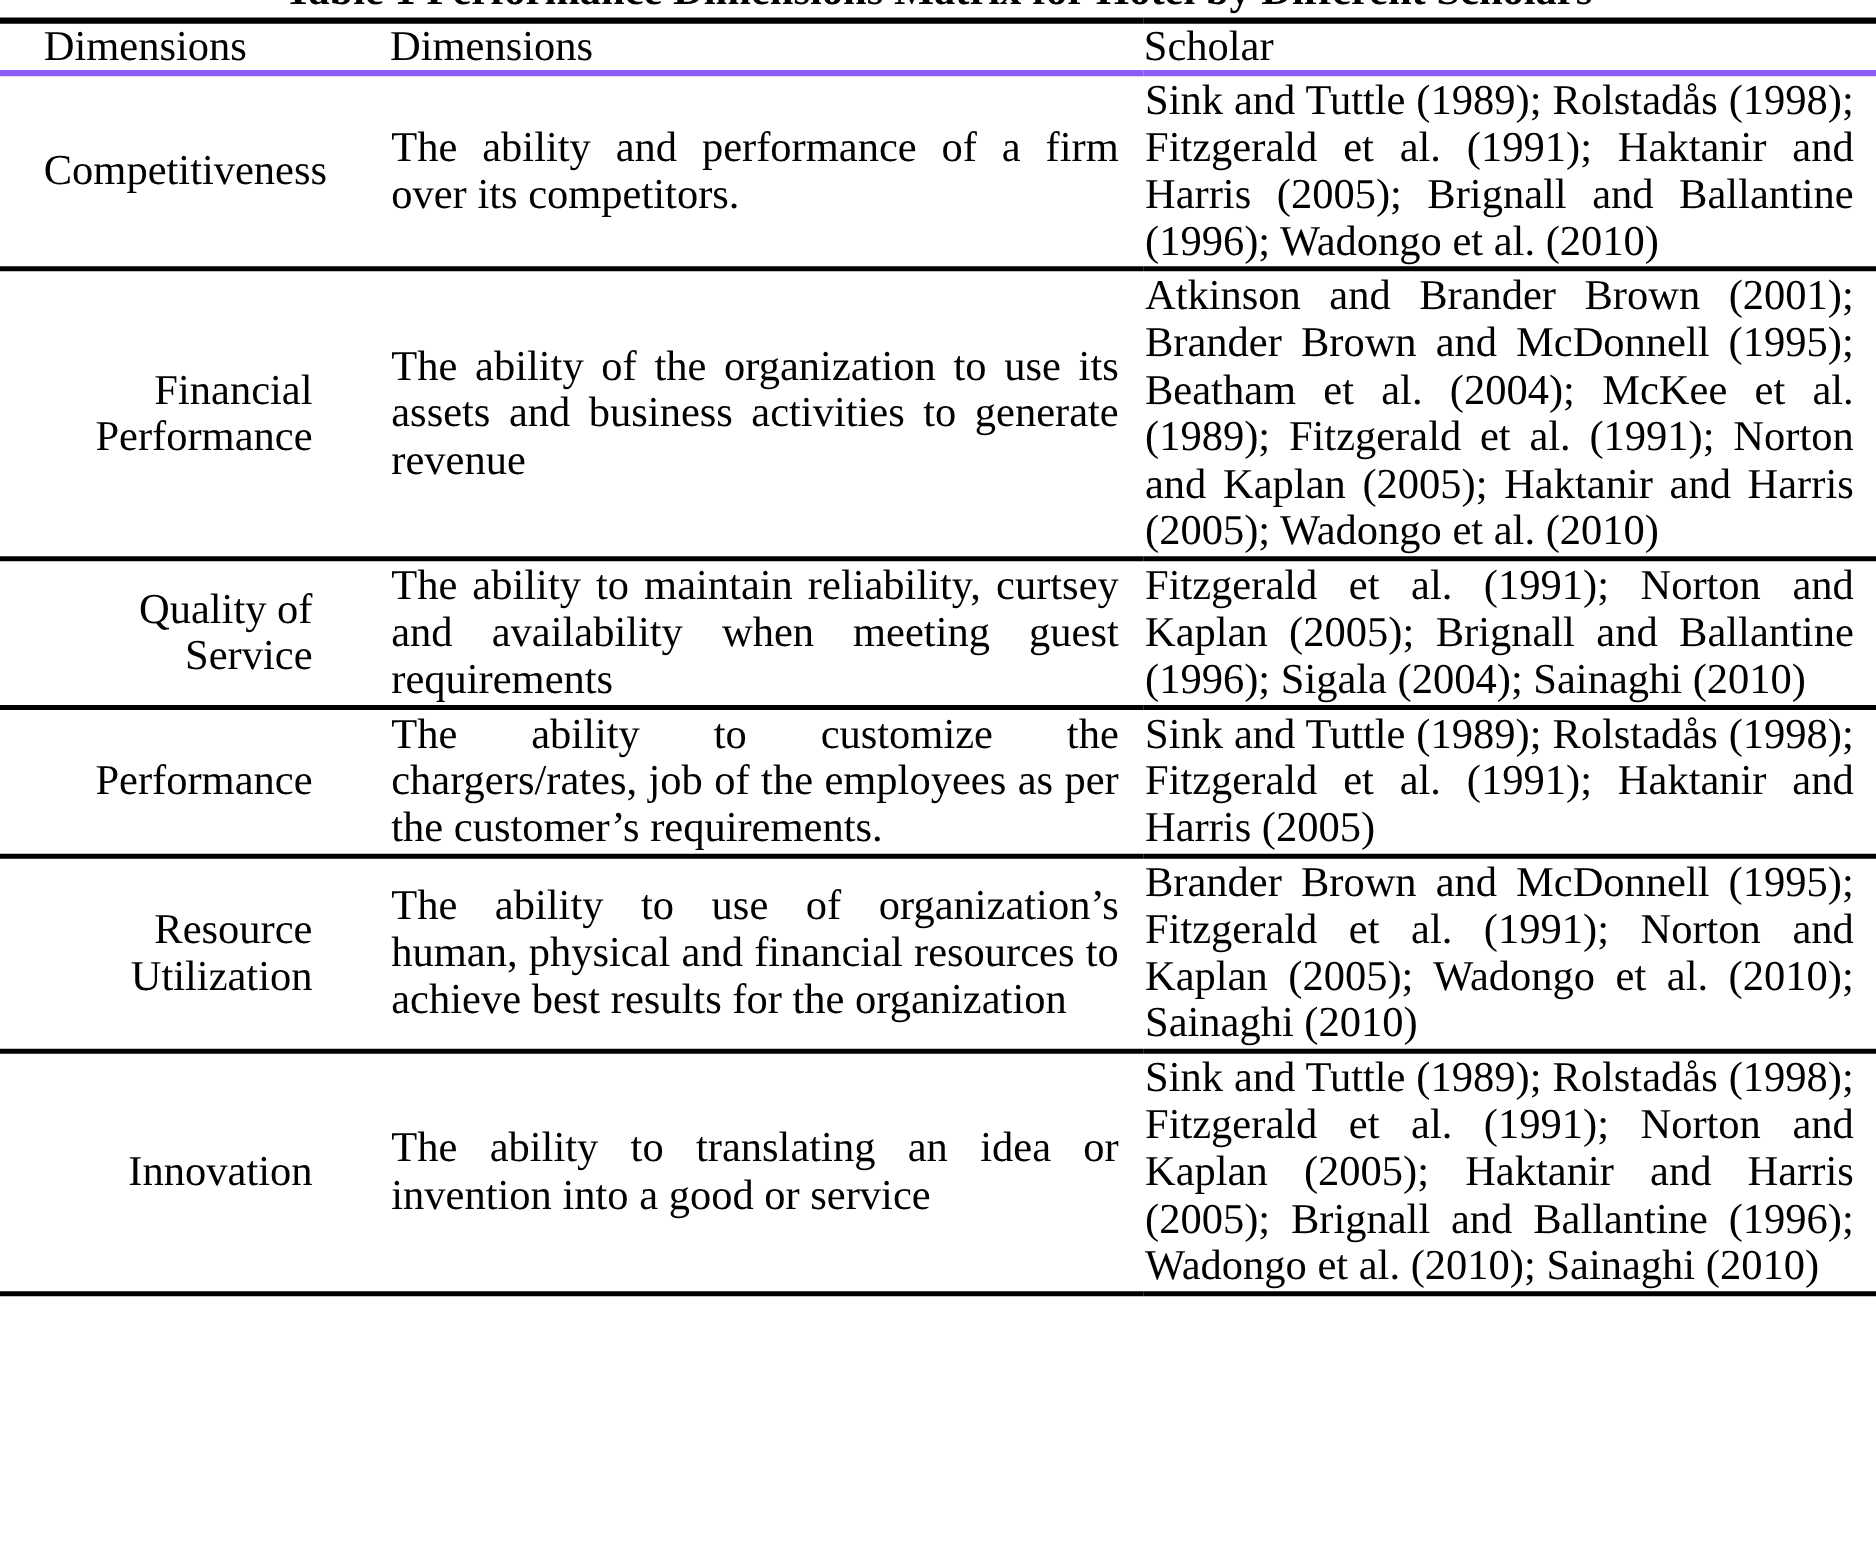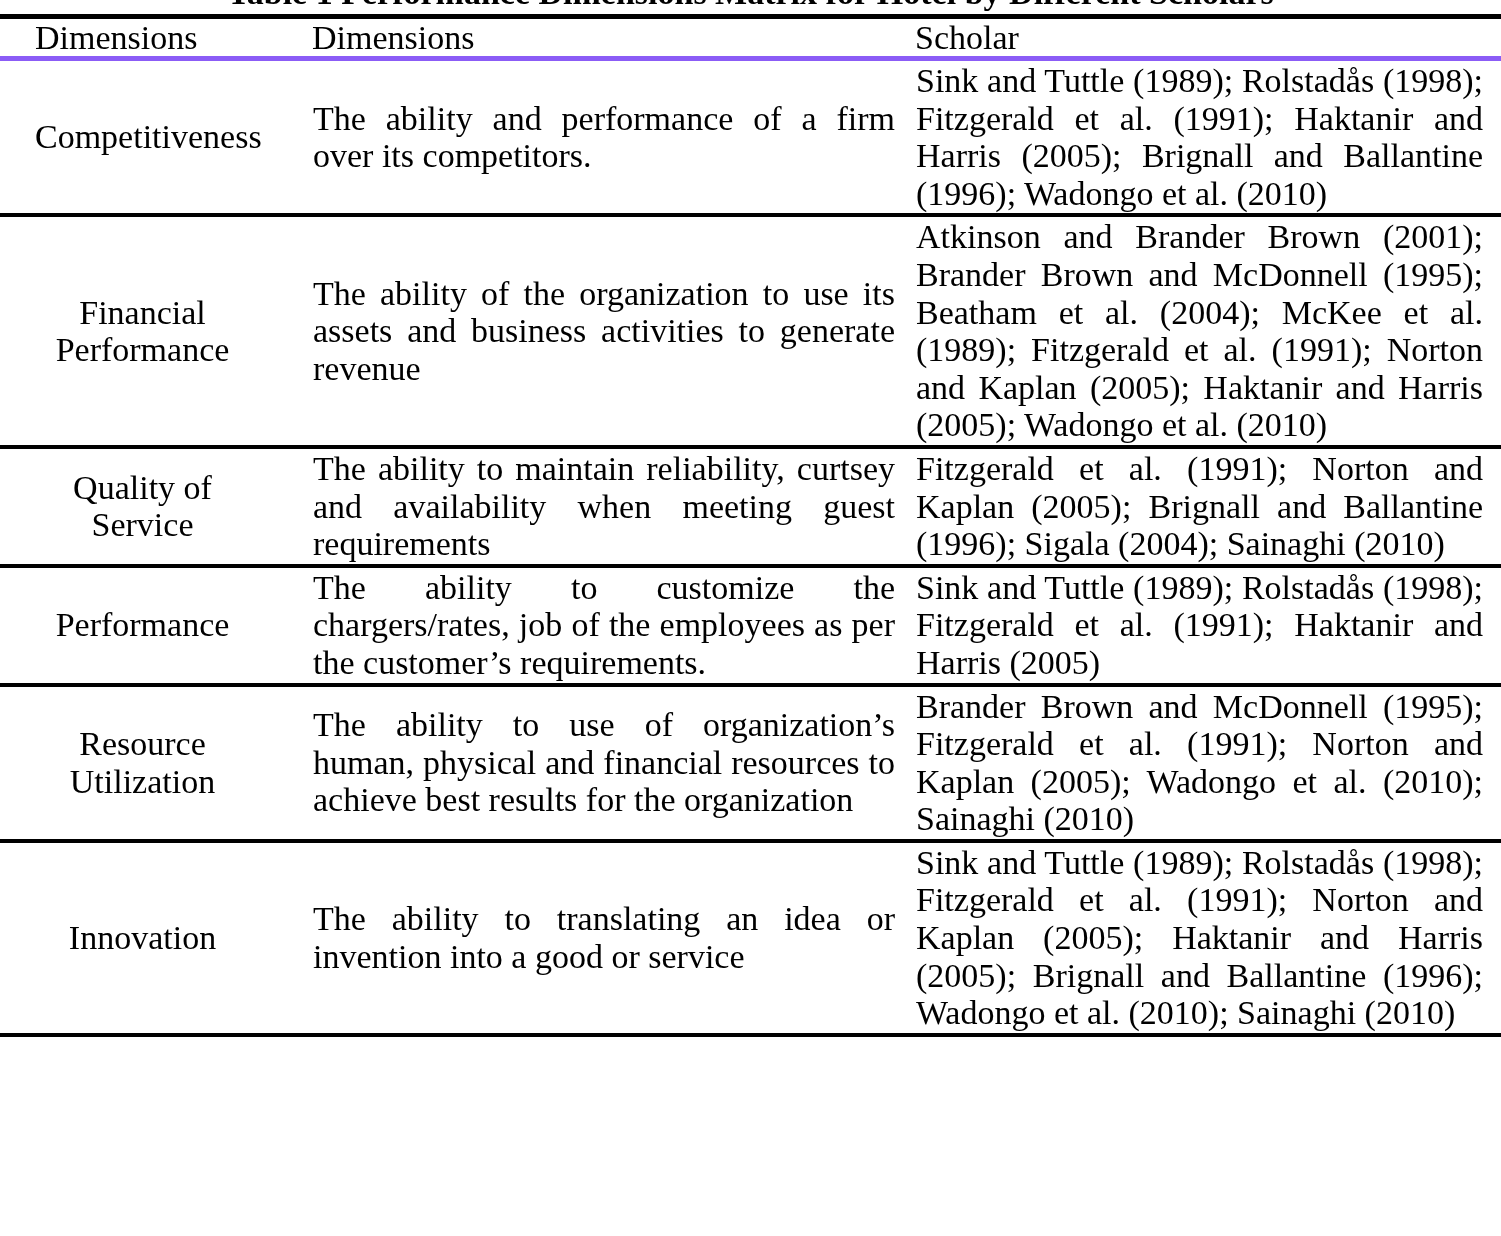--- a/index.html
+++ b/index.html
@@ -57,21 +57,21 @@
   }
   .col-dim  { width: 215px; padding-left: 35px; padding-right: 62px; }
   .col-def  { width: 583px; padding-right: 20px; }
   .col-sch  { width: 568px; padding-right: 34px; }
   td.col-def, td.col-sch {
     text-align: justify;
     text-align-last: left;
     -moz-text-align-last: left;
   }
   td.col-dim {
-    text-align: center;
+    text-align: right;
   }
 </style>
 </head>
 <body>
 
 <div class="title-clip">
   <div class="table-title">Table 1 Performance Dimensions Matrix for Hotel by Different Scholars</div>
 </div>
 
 <table class="perf-table">

